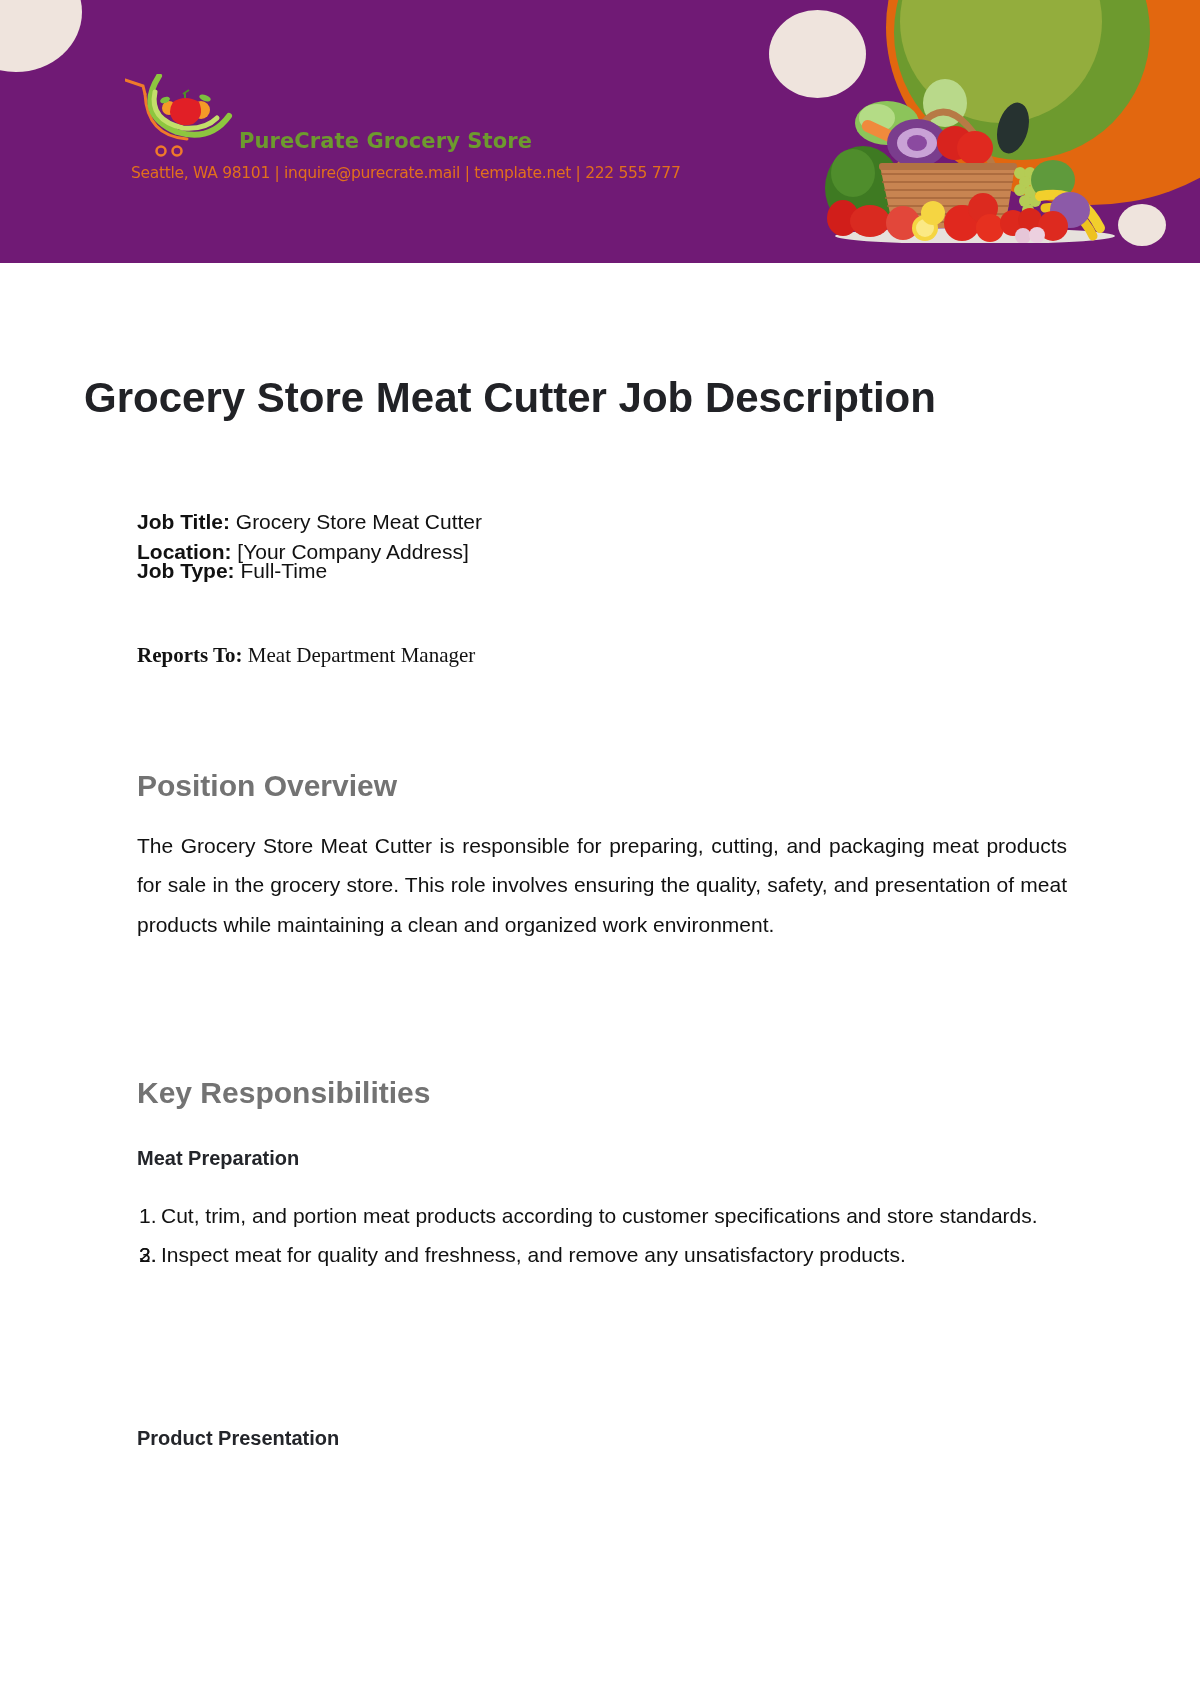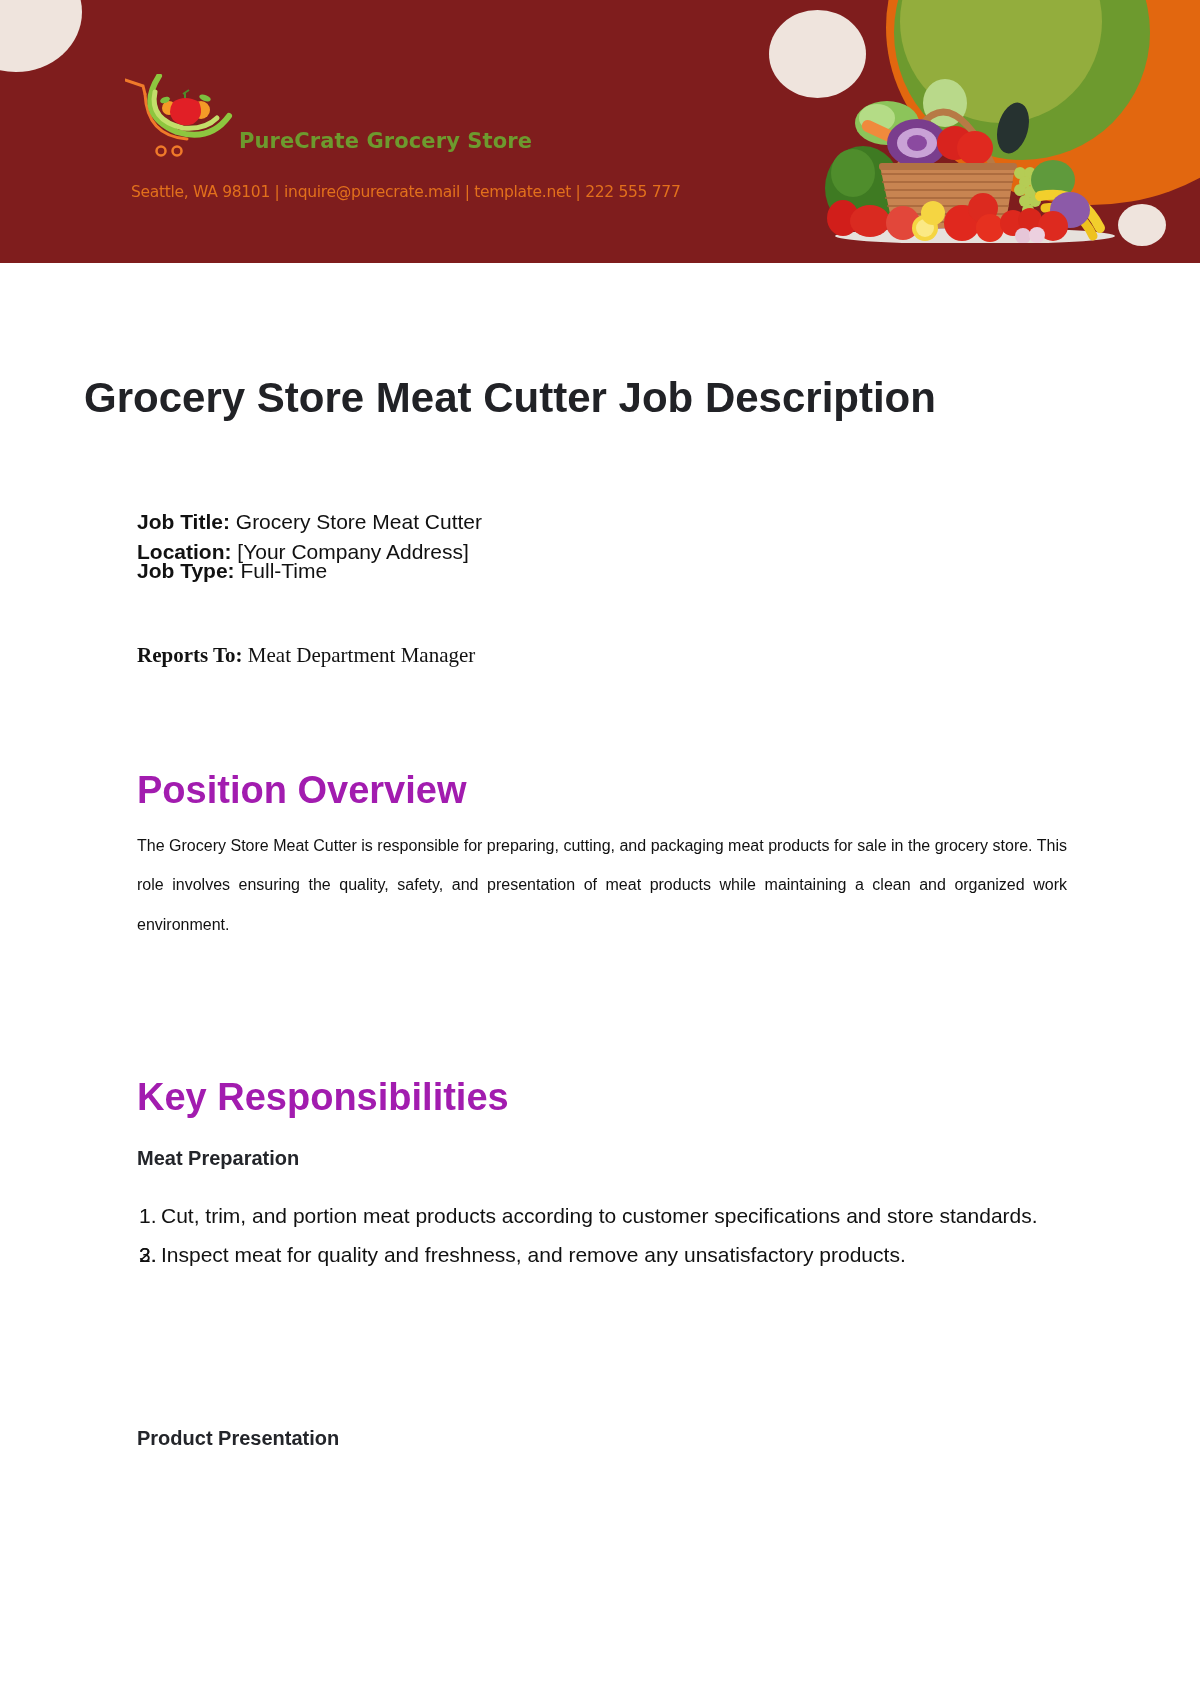--- a/index.html
+++ b/index.html
@@ -1,57 +1,57 @@
 <!DOCTYPE html>
 <html><head>
   <meta charset="utf-8">
   <style>
     * { margin: 0; padding: 0; box-sizing: border-box; }
     html, body { width: 1200px; height: 1696px; background: #ffffff; overflow: hidden; }
     body { position: relative; font-family: "Liberation Sans", "DejaVu Sans", sans-serif; color: #1f2023; }
 
     .header-band {
       position: absolute; left: 0; top: 0; width: 1200px; height: 263px;
-      background: #7f1d1d; overflow: hidden;
+      background: #701a75; overflow: hidden;
     }
     .circle { position: absolute; border-radius: 50%; }
     .c-topleft { left: -50px; top: -48px; width: 132px; height: 120px; background: #efe4dd; }
     .c-beige { left: 769px; top: 10px; width: 97px; height: 88px; background: #efe4dd; }
     .c-orange { left: 886px; top: -150px; width: 410px; height: 355px; background: #e2670f; }
     .c-dkgreen { left: 894px; top: -95px; width: 256px; height: 255px; background: #6d9a2e; }
     .c-ltgreen { left: 900px; top: -80px; width: 202px; height: 203px; background: #93ad3d; }
     .c-small { left: 1118px; top: 204px; width: 48px; height: 42px; background: #efe4dd; }
 
     .basket-art { position: absolute; left: 825px; top: 78px; width: 300px; height: 165px; }
 
     .logo { position: absolute; left: 125px; top: 74px; width: 112px; height: 84px; }
     .company-name {
       position: absolute; left: 239px; top: 129px;
       font-size: 21px; font-weight: bold; color: #6d9a2e; letter-spacing: 0.1px;
       font-family: "DejaVu Sans", sans-serif;
     }
     .contact-line {
       position: absolute; left: 131px; top: 164px;
       font-size: 15.5px; color: #e2701c; white-space: nowrap;
-      font-family: "DejaVu Sans", sans-serif; letter-spacing: -0.3px; margin-top: 19px;
+      font-family: "DejaVu Sans", sans-serif; letter-spacing: -0.3px;
     }
 
     .doc-title {
       position: absolute; left: 0; width: 1020px; top: 374px; text-align: center;
       font-size: 42px; font-weight: bold; color: #212226;
     }
 
     .content { position: absolute; left: 137px; width: 930px; }
     .meta-line { position: absolute; left: 0; font-size: 21px; color: #111; white-space: nowrap; }
     .meta-line .lbl { font-weight: bold; }
 
-    .h2 { position: absolute; left: 0; font-size: 38px; font-weight: bold; color: #a21caf; }
+    .h2 { position: absolute; left: 0; font-size: 30px; font-weight: bold; color: #737373; }
     .h3 { position: absolute; left: 0; font-size: 20px; font-weight: bold; color: #23252a; }
     .para {
-      position: absolute; left: 0; width: 930px; font-size: 16px; line-height: 39.3px;
+      position: absolute; left: 0; width: 930px; font-size: 21px; line-height: 39.3px;
       color: #111; text-align: justify;
     }
     .olist { position: absolute; left: 0; width: 930px; list-style: none; font-size: 21px; line-height: 39.3px; color: #111; }
     .olist li { position: relative; padding-left: 24px; }
     .olist li .num { position: absolute; left: 2px; top: 0; }
   </style>
 </head>
 <body>
 
 <div class="header-band">

